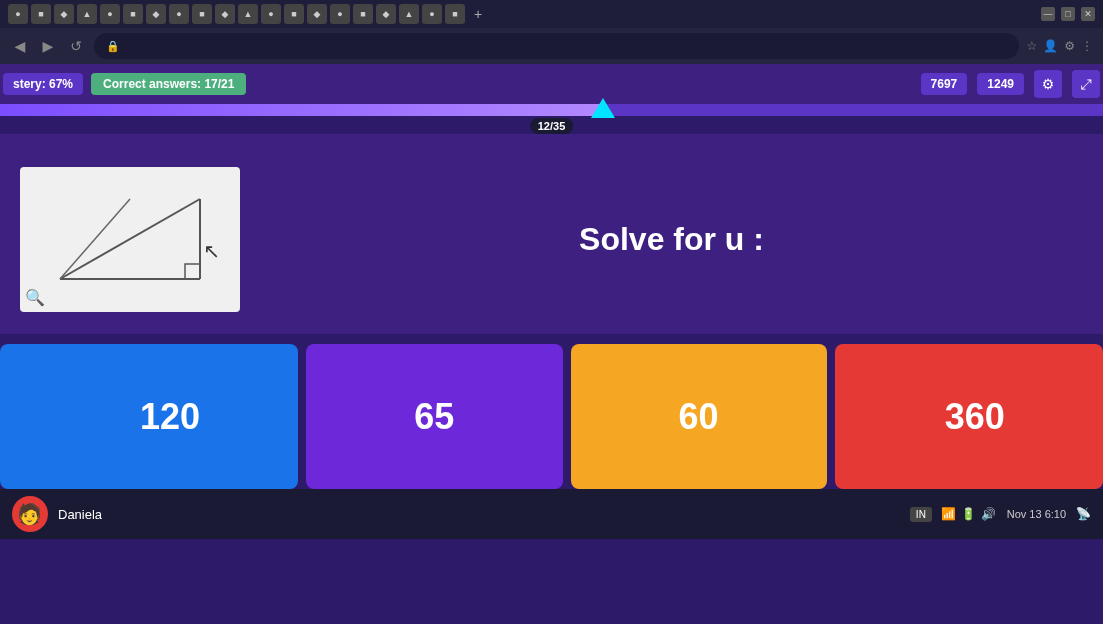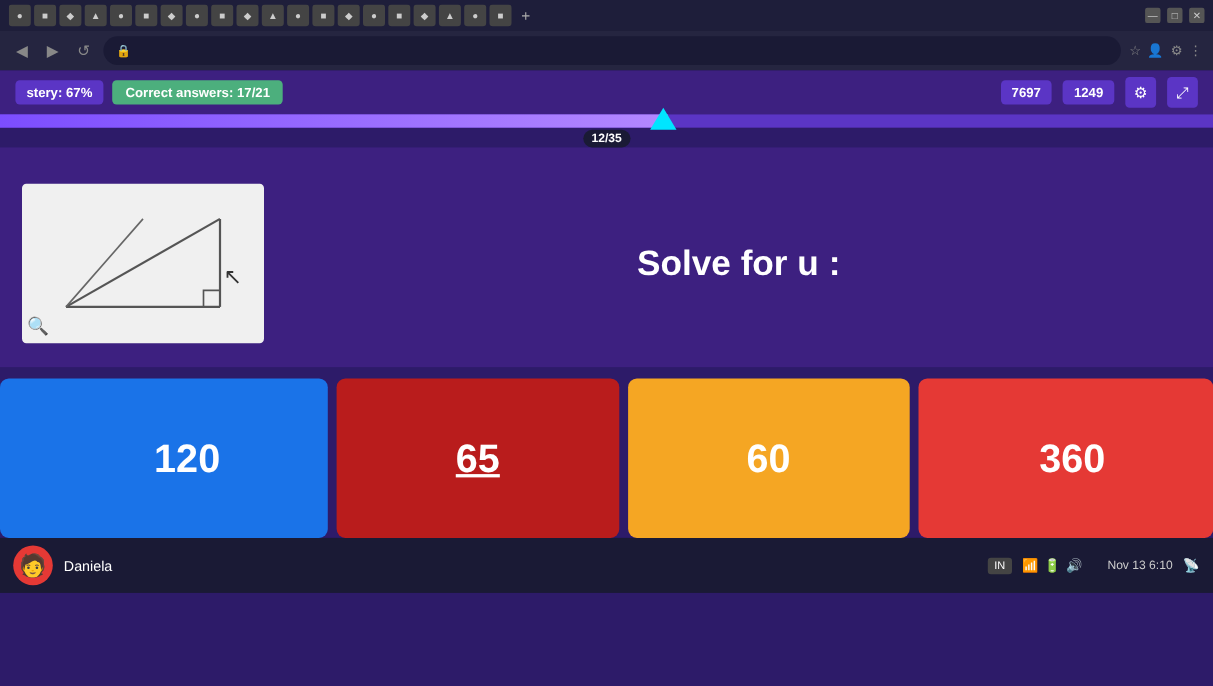--- a/index.html
+++ b/index.html
@@ -131,21 +131,21 @@
       font-size: 12px;
       cursor: pointer;
     }
 
     
     .quizizz-topbar {
       background: #3d2080;
       height: 40px;
       display: flex;
       align-items: center;
-      padding: 0 14px;
+      padding: 0 3px;
     }
 
     .mastery-badge {
       background: #5b35c5;
       color: #fff;
       font-size: 12px;
       padding: 4px 10px;
       border-radius: 4px;
       font-weight: 600;
     }
@@ -310,21 +310,21 @@
       justify-content: center;
       cursor: pointer;
       font-size: 36px;
       font-weight: 700;
       color: #fff;
       border: none;
       transition: filter 0.15s;
     }
 
     .answer-blue { background: #1a73e8; padding-left: 42px; }
-    .answer-teal { background: #b91c1c; text-decoration: underline; }
+    .answer-teal { background: #6d28d9; }
     .answer-orange { background: #f5a623; }
     .answer-red { background: #e53935; padding-left: 12px; }
 
     
     .bottom-bar {
       height: 50px;
       background: #1a1a35;
       display: flex;
       align-items: center;
       padding: 0 12px;
@@ -370,21 +370,20 @@
     }
 
     .sys-icon {
       color: #ccc;
       font-size: 12px;
     }
 
     .datetime {
       color: #ccc;
       font-size: 11px;
-      margin-left: 12px;
     }
 
     .network-icon {
       color: #ccc;
       font-size: 12px;
     }
   </style>
 </head>
 <body>
 

